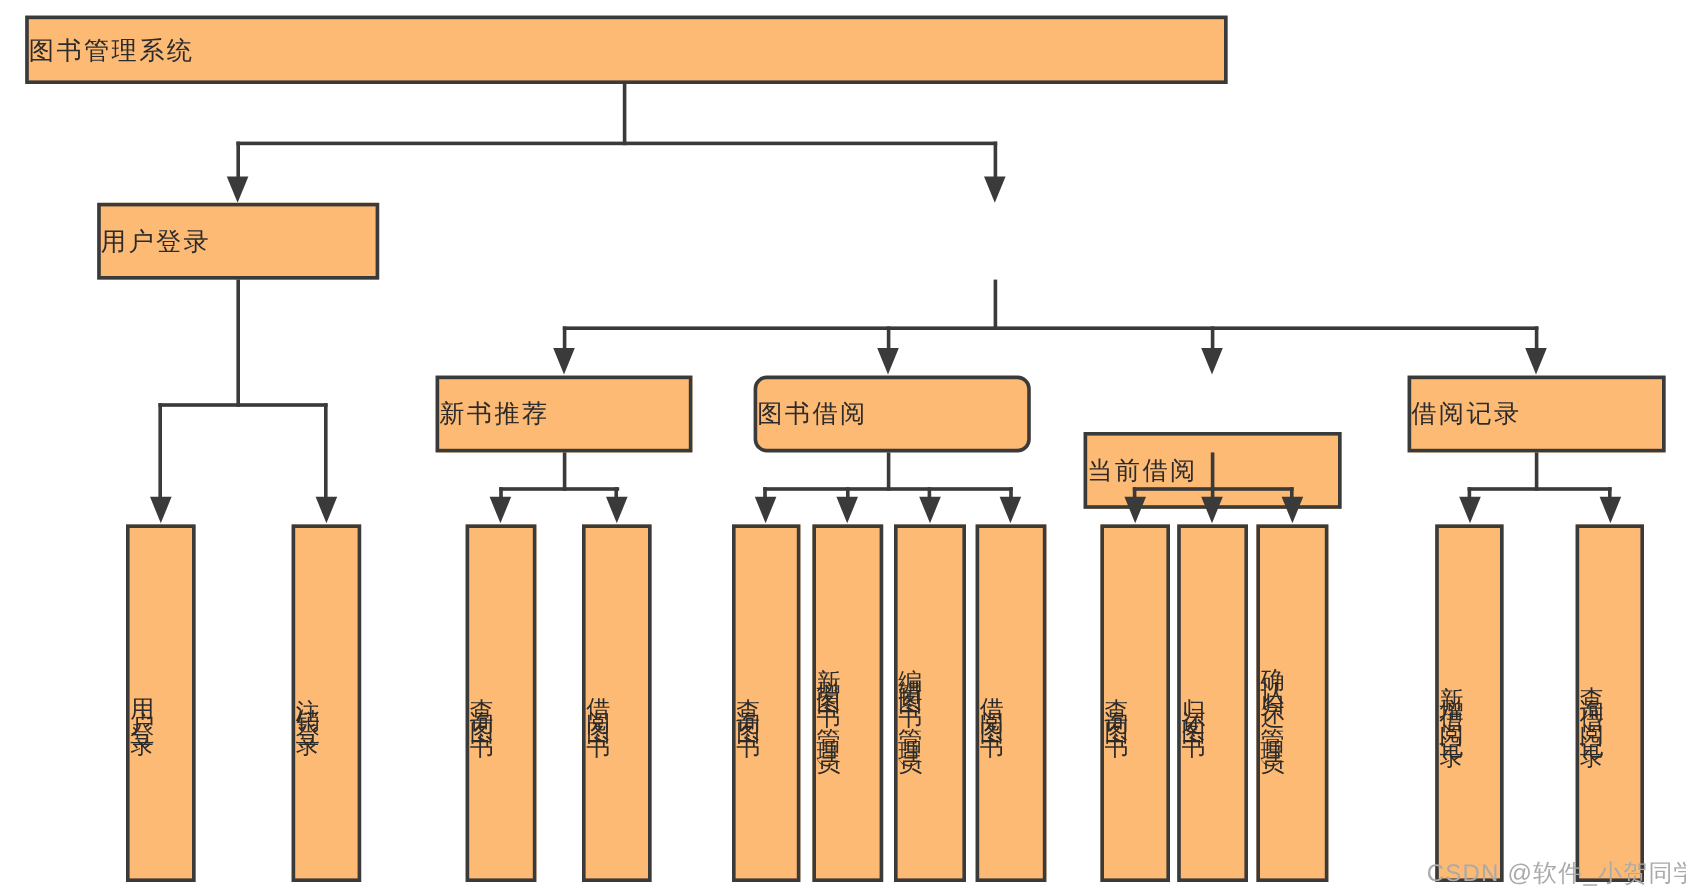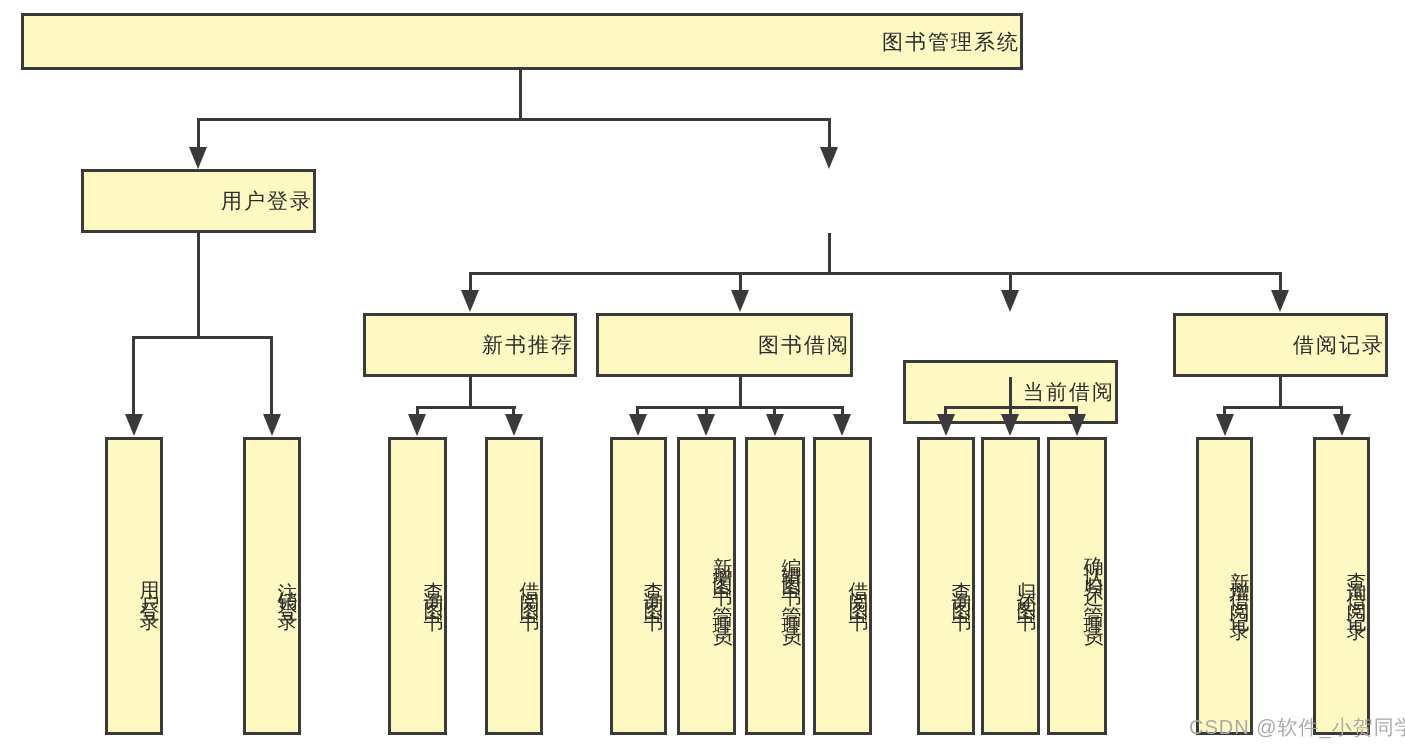--- a/index.html
+++ b/index.html
@@ -1,30 +1,30 @@
 <!DOCTYPE html>
 <html><head>
 <meta charset="utf-8">
 <style>
   html,body{margin:0;padding:0;background:#ffffff;}
   body{font-family:"Liberation Sans","DejaVu Sans",sans-serif;}
   #canvas{position:relative;width:1405px;height:747px;background:#ffffff;overflow:hidden;}
 
   
-  .box{position:absolute;box-sizing:border-box;border:3px solid #3a3a3a;background:#fef9c3;
-       display:flex;align-items:center;justify-content:flex-end;color:#222222;}
+  .box{position:absolute;box-sizing:border-box;border:3px solid #3a3a3a;background:#fdba74;
+       display:flex;align-items:center;justify-content:flex-start;color:#222222;}
   .box.h span{font-size:21px;letter-spacing:2px;white-space:nowrap;color:#2b2b2b;}
   .box.v span{writing-mode:vertical-rl;font-size:20px;letter-spacing:10px;color:#2b2b2b;line-height:1;}
 
   
   .n-root{left:21px;top:13px;width:1002px;height:57px;}
   .n-userlogin{left:81px;top:169px;width:235px;height:64px;}
   .n-bookmgmt{left:712px;top:169px;width:235px;height:64px;}
   .n-rec{left:363px;top:313px;width:214px;height:64px;}
-  .n-bb{left:596px;top:313px;width:257px;height:64px;}
+  .n-bb{left:628px;top:313px;width:231px;height:64px;border-radius:11px;}
   .n-cb{left:903px;top:313px;width:215px;height:64px;margin-top:47px;}
   .n-br{left:1173px;top:313px;width:215px;height:64px;}
   .n-login{left:105px;top:437px;width:58px;height:298px;}
   .n-logout{left:243px;top:437px;width:58px;height:298px;}
   .n-recq{left:388px;top:437px;width:59px;height:298px;}
   .n-recb{left:485px;top:437px;width:58px;height:298px;}
   .n-bbq{left:610px;top:437px;width:57px;height:298px;}
   .n-bba{left:677px;top:437px;width:59px;height:298px;}
   .n-bbe{left:745px;top:437px;width:60px;height:298px;}
   .n-bbb{left:813px;top:437px;width:59px;height:298px;}

